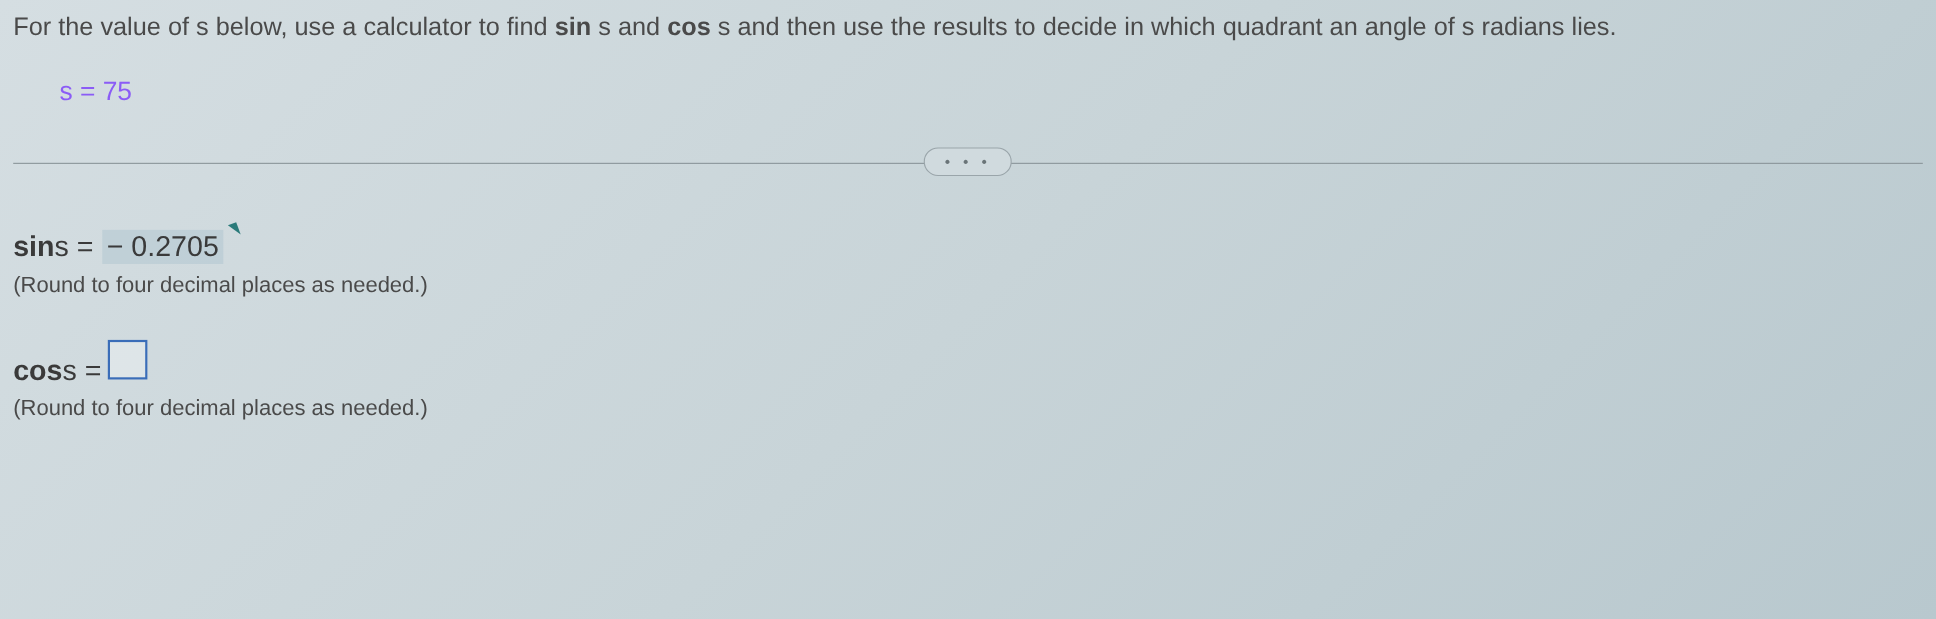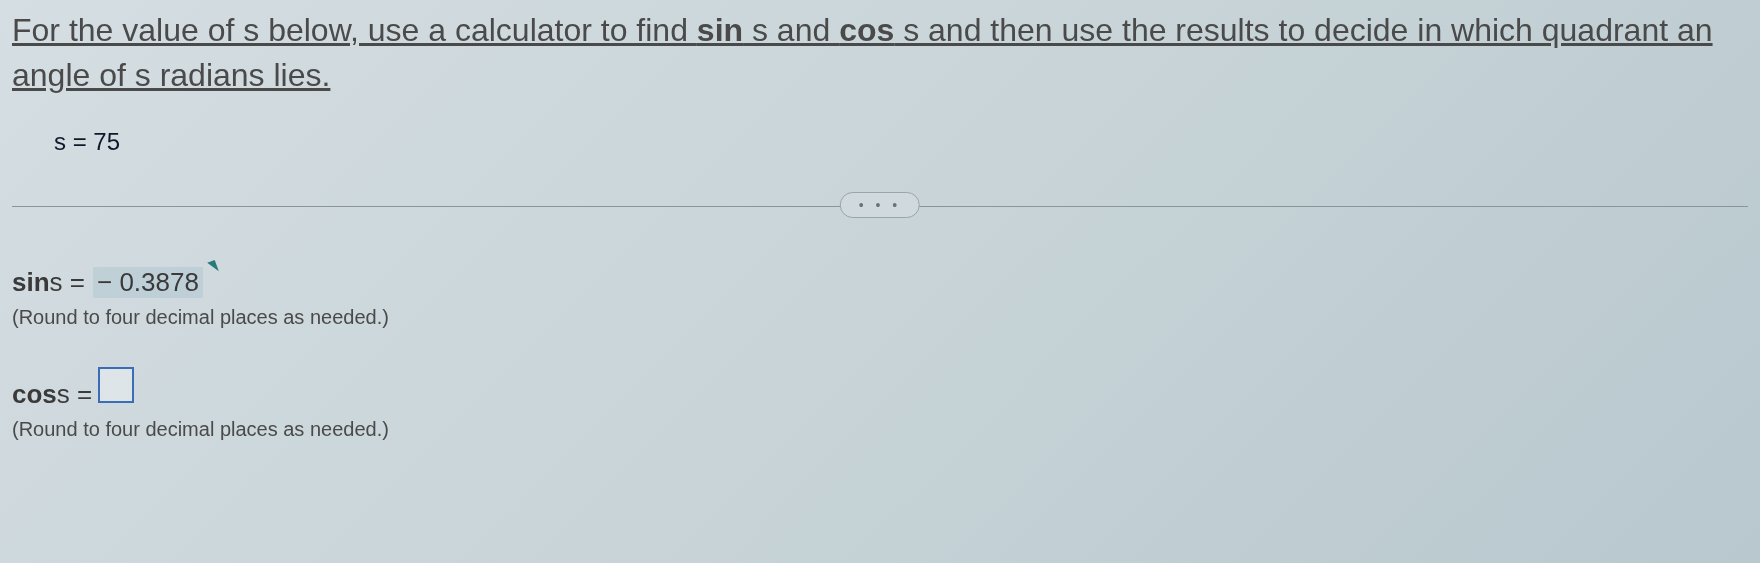--- a/index.html
+++ b/index.html
@@ -11,32 +11,31 @@
       width: 1760px;
       height: 563px;
       font-family: Arial, sans-serif;
       background: linear-gradient(135deg, #d5dee2 0%, #c8d4d8 50%, #b8c8ce 100%);
       padding: 8px 12px;
       color: #4a4a4a;
       position: relative;
       overflow: hidden;
     }
     .question-text {
-      font-size: 32px;
+      font-size: 23px;
       line-height: 1.4;
       color: #4a4a4a;
       margin-bottom: 30px;
-      text-decoration: underline;
     }
     .question-text .bold {
       font-weight: bold;
     }
     .value-line {
       font-size: 24px;
-      color: #0f172a;
+      color: #8b5cf6;
       margin-left: 42px;
       margin-bottom: 50px;
     }
     .divider-container {
       position: relative;
       margin: 30px 0 60px 0;
     }
     .divider-line {
       border: none;
       border-top: 1px solid #8a9599;
@@ -116,21 +115,21 @@
 <div class="divider-container">
   <hr class="divider-line">
   <div class="ellipsis-badge">
     <span>• • •</span>
   </div>
 </div>
 
 <div class="result-line">
   <span class="result-label">sin</span>
     <span> s = </span>
-  <span class="result-value answer-marker">− 0.3878</span>
+  <span class="result-value answer-marker">− 0.2705</span>
 </div>
 
 <div class="hint-text">(Round to four decimal places as needed.)</div>
 
 <div class="result-line">
   <span class="result-label">cos</span>
     <span> s = </span>
   <span class="input-box"></span>
 </div>
 

